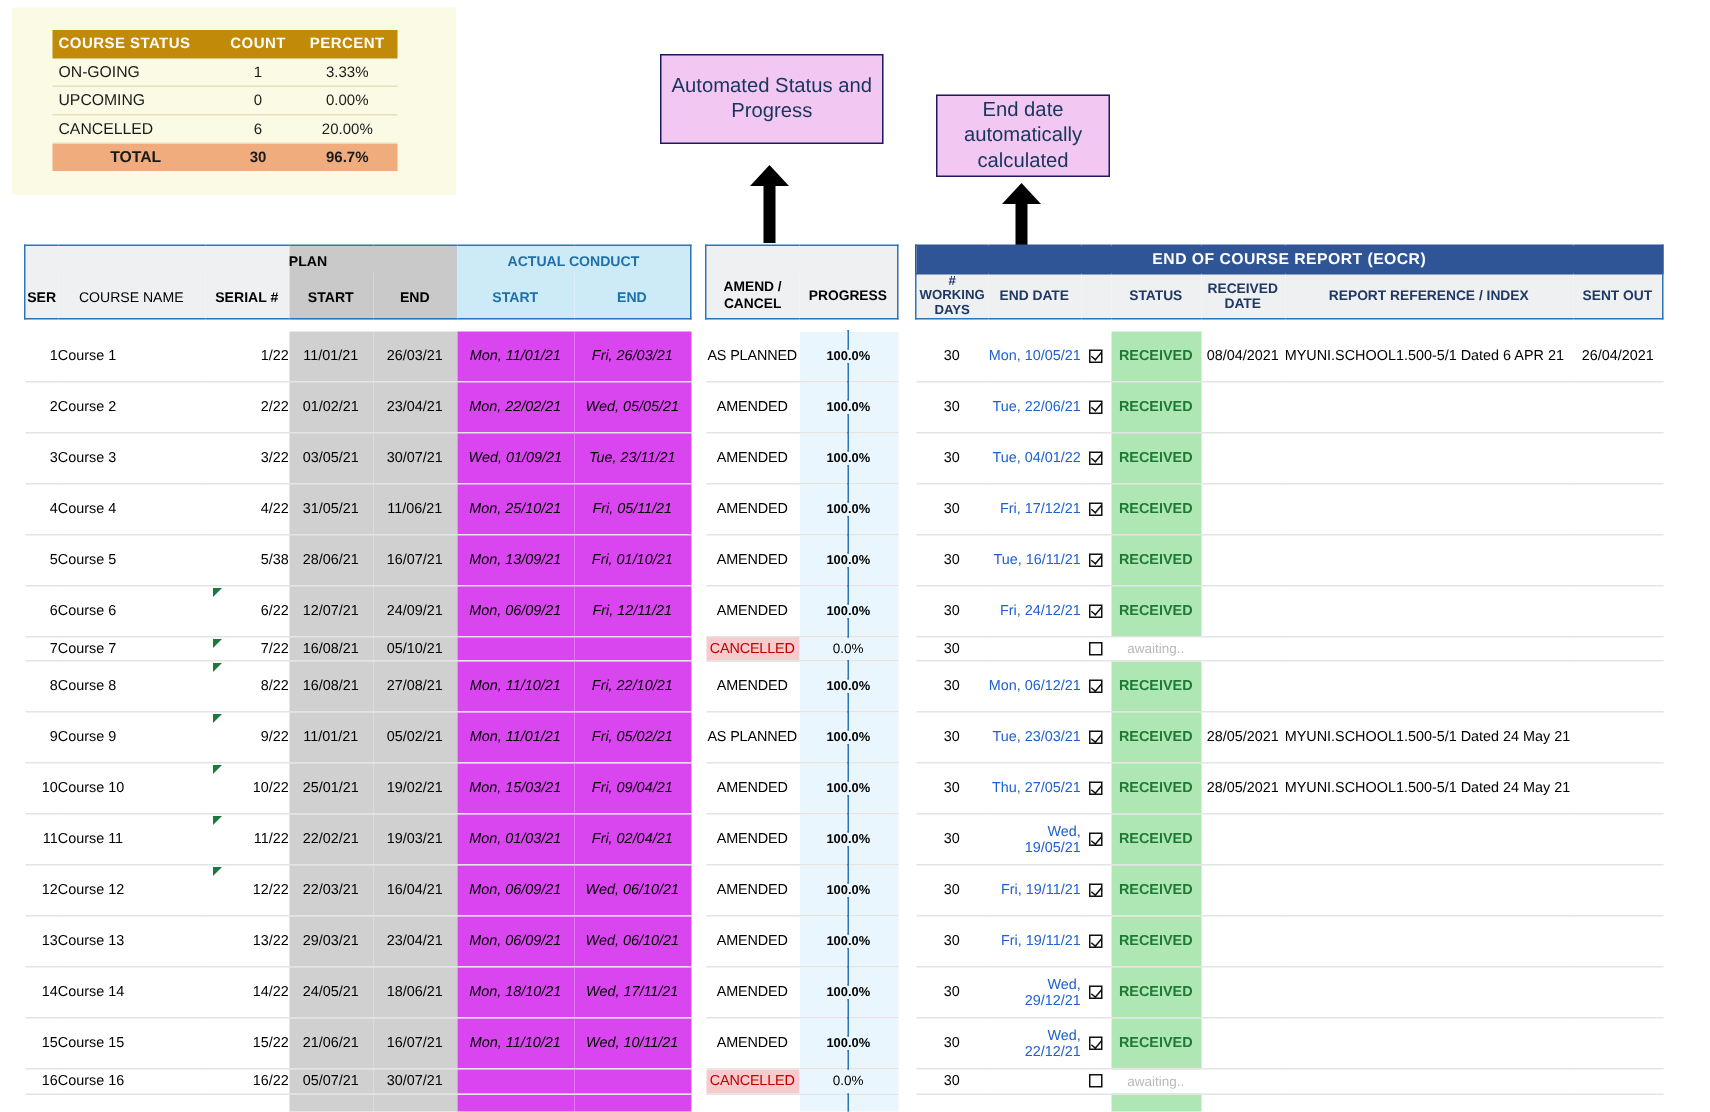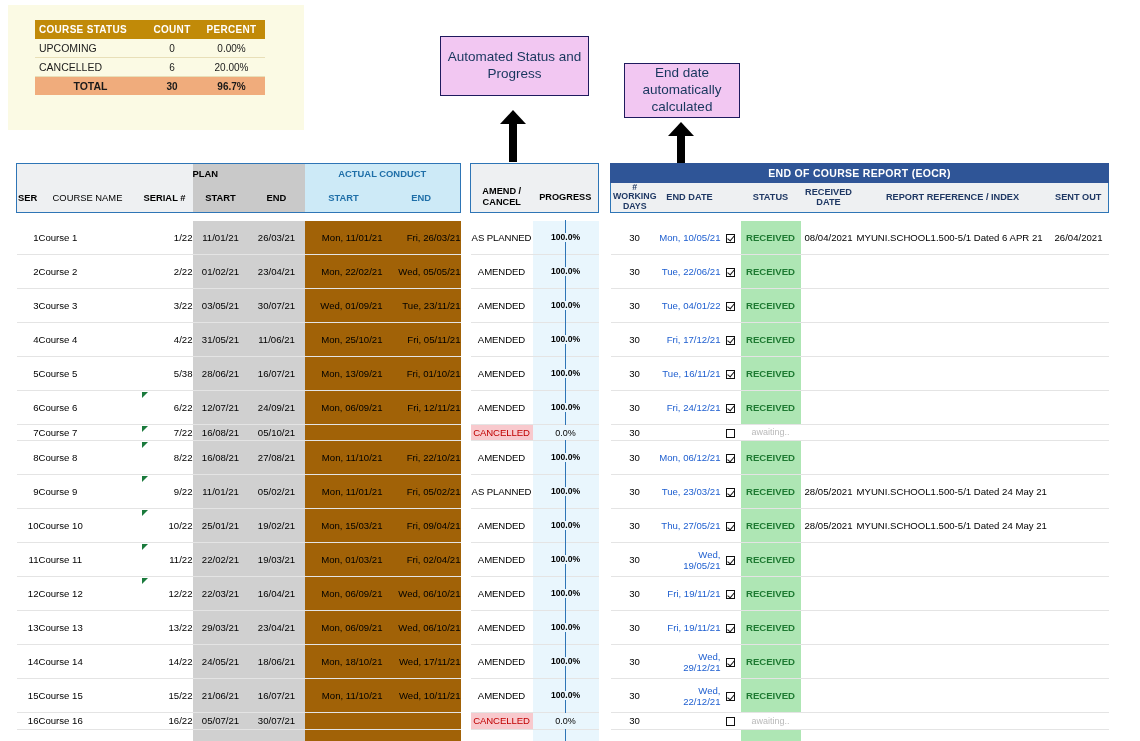--- a/index.html
+++ b/index.html
@@ -68,21 +68,21 @@
 
   
   tr.drow{height:15.6px;}
   tr.drow td{
     border-bottom:1px solid #e4e4e4;font-size:9.6px;height:15.6px;
   }
   td.ser{text-align:right;padding-right:5px;color:#000;}
   td.cname{text-align:left;padding-left:6px;color:#000;}
   td.serial{text-align:right;padding-right:12px;position:relative;color:#000;}
   td.plan{background:#d0d0d0;text-align:center;color:#000;}
-  td.act{background:#a16207;text-align:right;color:#000;}
+  td.act{background:#d946ef;text-align:center;color:#000;font-style:italic;}
   td.amend{text-align:center;font-size:8.8px;letter-spacing:-.1px;}
   td.amend.cancelled{background:#f8c9cd;color:#c00000;}
   td.prog{background:#e9f6fd;text-align:center;position:relative;}
   td.wdays{text-align:center;color:#000;}
   td.enddate{text-align:right;color:#2060d0;font-size:9.4px;}
   td.chk{text-align:center;}
   td.status{text-align:center;font-size:9.3px;font-weight:bold;}
   td.status.received{background:#aee6b4;color:#1e7a32;}
   td.status.awaiting{color:#b9b9b9;font-weight:normal;font-size:9px;}
   td.rcvdate{text-align:center;color:#000;font-size:9.2px;}
@@ -128,20 +128,25 @@
 <div id="summary-card">
   <table id="summary-table">
     <thead>
       <tr>
         <th>COURSE STATUS</th>
         <th class="num">COUNT</th>
         <th class="num">PERCENT</th>
       </tr>
     </thead>
     <tbody id="summary-body">
+        <tr>
+          <td>ON-GOING</td>
+          <td class="num">1</td>
+          <td class="num">3.33%</td>
+        </tr>
         <tr>
           <td>UPCOMING</td>
           <td class="num">0</td>
           <td class="num">0.00%</td>
         </tr>
         <tr>
           <td>CANCELLED</td>
           <td class="num">6</td>
           <td class="num">20.00%</td>
         </tr>

